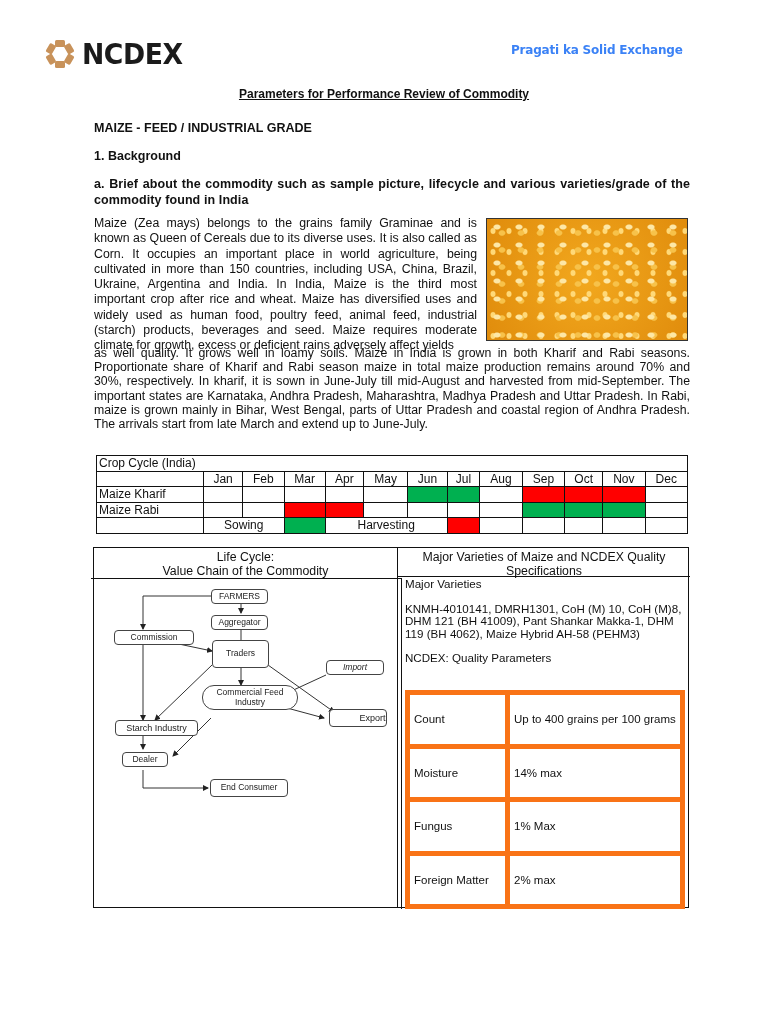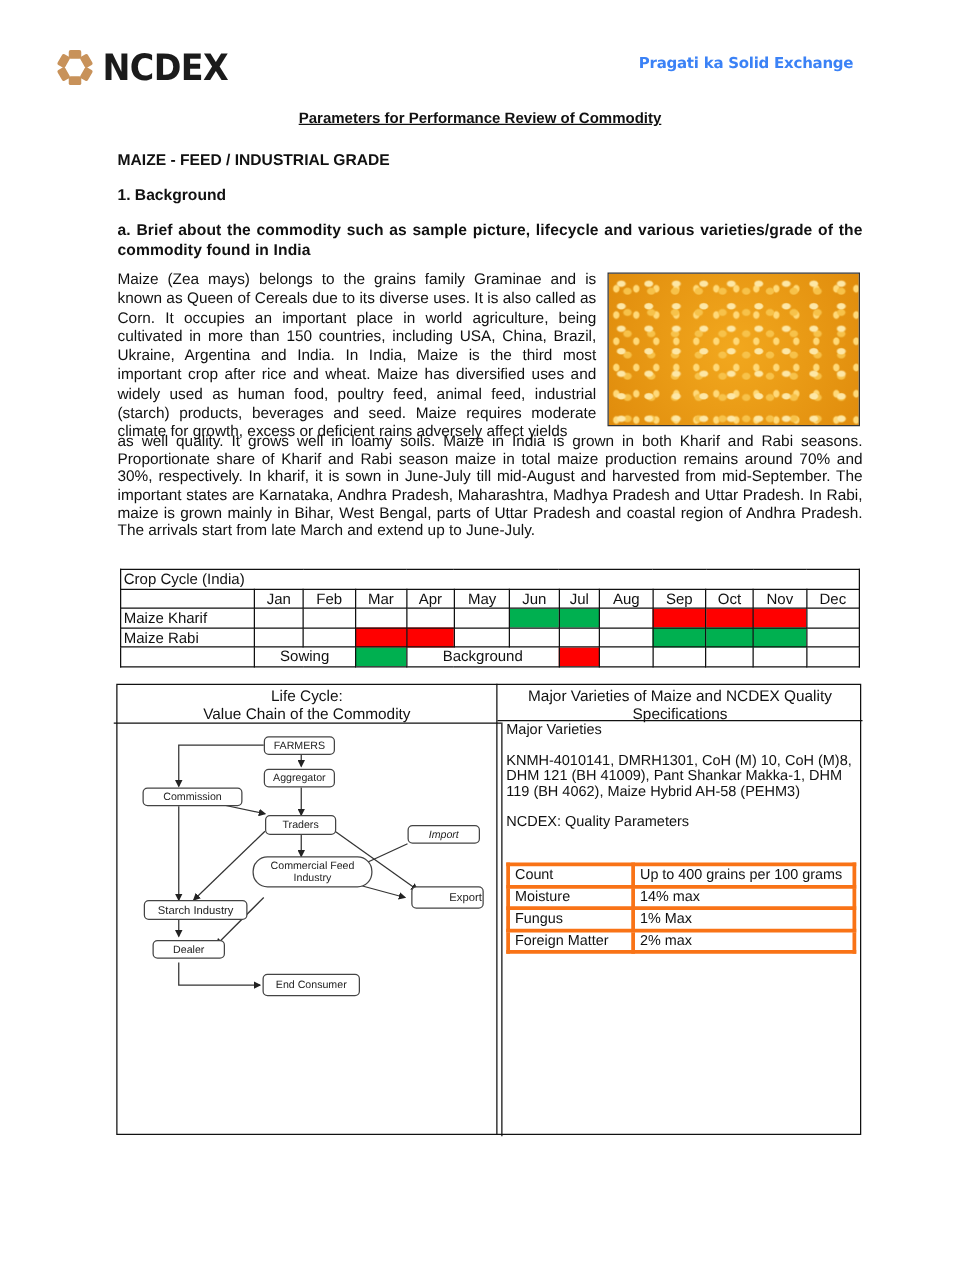--- a/index.html
+++ b/index.html
@@ -39,21 +39,21 @@
   .hline-left { position: absolute; left: -3px; top: 30px; width: 310px; height: 1px; background: #111; }
   .hline-right { position: absolute; left: 304px; top: 28px; width: 292px; height: 1px; background: #111; }
 
   .diagram { position: absolute; left: 10px; top: 38px; width: 290px; height: 260px; }
   .box { position: absolute; border: 1px solid #444; border-radius: 4px; font-size: 8.5px; text-align: center; background: #fff; color: #222; line-height: 1.15; display: flex; align-items: center; justify-content: center; }
 
   .mv-text { position: absolute; left: 311px; top: 30px; width: 280px; font-size: 11.6px; line-height: 12.6px; }
   .mv-text p { margin-bottom: 12px; }
 
   table.qp { position: absolute; left: 311px; top: 142px; width: 280px; border-collapse: collapse; font-size: 11.5px; line-height: 12.5px; }
-  table.qp td { border: 3px solid #f97316; padding: 1px 4px; vertical-align: middle; }
+  table.qp td { border: 5px solid #f97316; padding: 18px 4px; vertical-align: middle; }
   table.qp td.k { width: 100px; }
   table.qp td.note { text-align: justify; vertical-align: top; height: 33px; }
 </style>
 </head>
 <body>
 
 <div class="logo">
   <svg class="logo-mark" viewBox="0 0 32 32">
     <g fill="#c8925a">
       <rect x="11" y="2" width="10" height="7" rx="1.5" transform="rotate(0 16 16)"></rect>
@@ -124,21 +124,21 @@
     <td></td>
     <td class="green"></td>
     <td class="green"></td>
     <td class="green"></td>
     <td></td>
   </tr>
   <tr>
     <td></td>
     <td colspan="2" class="c">Sowing</td>
     <td class="green"></td>
-    <td colspan="3" class="c">Background</td>
+    <td colspan="3" class="c">Harvesting</td>
     <td class="red"></td>
     <td></td>
     <td></td>
     <td></td>
     <td></td>
     <td></td>
   </tr>
 </tbody>
   </table>
 
@@ -185,26 +185,26 @@
         <path d="M107,132 L69,170" marker-end="url(#ah)"></path>
 
         <path d="M39,150 L39,163" marker-end="url(#ah)"></path>
 
         <path d="M39,184 L39,202 L104,202" marker-end="url(#ah)"></path>
       </g>
     </svg>
     <div class="box" style="left:107px;top:3px;width:57px;height:15px;">FARMERS</div>
     <div class="box" style="left:107px;top:29px;width:57px;height:15px;">Aggregator</div>
     <div class="box" style="left:10px;top:44px;width:80px;height:15px;">Commission</div>
-    <div class="box" style="left:108px;top:66px;width:57px;height:16px;">Traders</div>
+    <div class="box" style="left:108px;top:54px;width:57px;height:28px;">Traders</div>
     <div class="box" style="left:222px;top:74px;width:58px;height:15px;font-style:italic;">Import</div>
     <div class="box" style="left:98px;top:99px;width:96px;height:25px;padding:0 10px;border-radius:12px;">Commercial Feed Industry</div>
     <div class="box" style="left:225px;top:123px;width:58px;height:18px;font-size:9px;padding-left:29px;">Export</div>
     <div class="box" style="left:11px;top:134px;width:83px;height:16px;font-size:9px;">Starch Industry</div>
-    <div class="box" style="left:18px;top:166px;width:58px;height:15px;">Dealer</div>
+    <div class="box" style="left:18px;top:166px;width:46px;height:15px;">Dealer</div>
     <div class="box" style="left:106px;top:193px;width:78px;height:18px;">End Consumer</div>
   </div>
 
   <div class="mv-text">
     <p>Major Varieties</p>
     <p>KNMH-4010141, DMRH1301, CoH (M) 10, CoH (M)8, DHM 121 (BH 41009), Pant Shankar Makka-1, DHM 119 (BH 4062), Maize Hybrid AH-58 (PEHM3)</p>
     <p>NCDEX: Quality Parameters</p>
   </div>
 
   <table class="qp">

